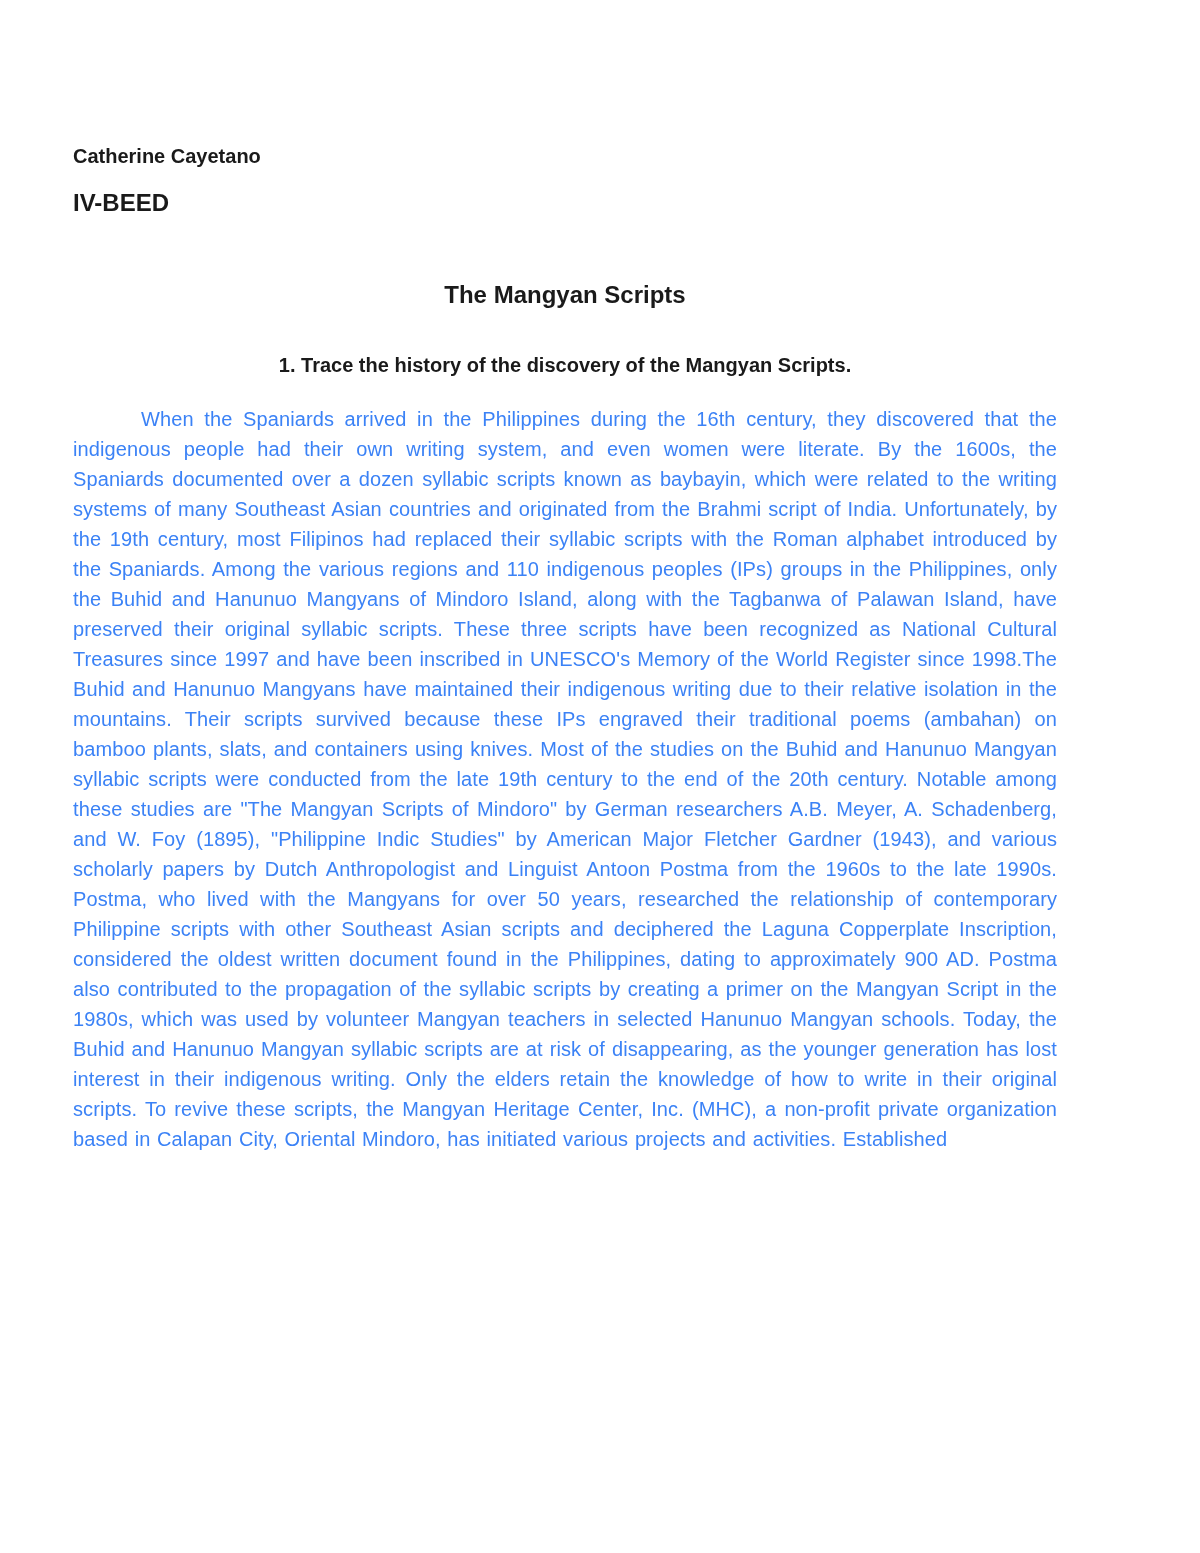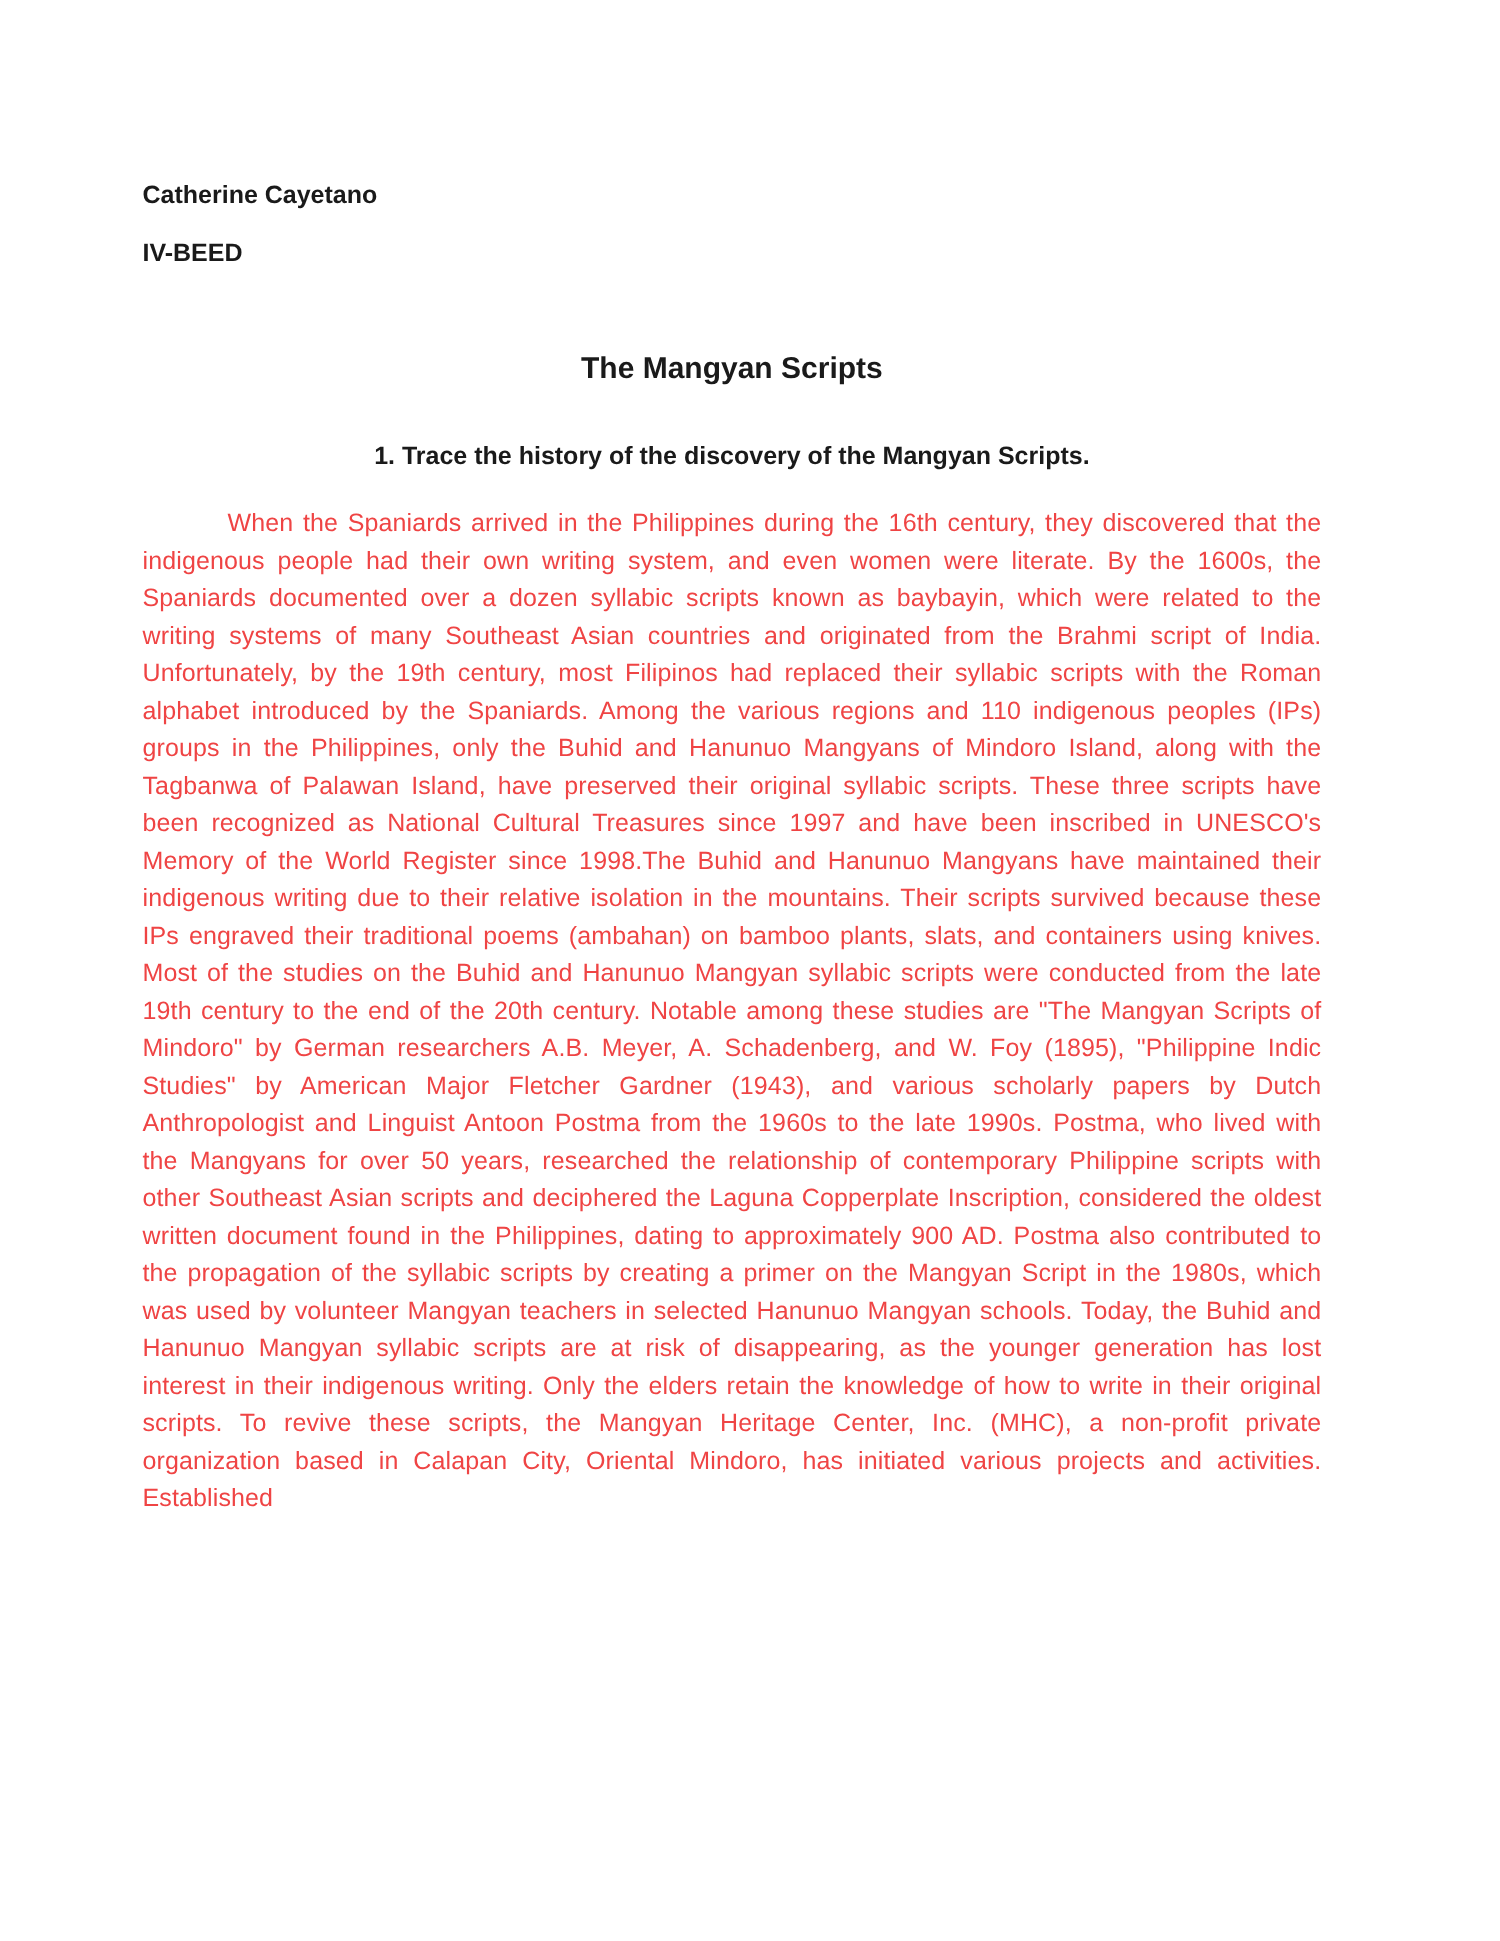--- a/index.html
+++ b/index.html
@@ -11,32 +11,32 @@
     width: 1200px;
     height: 1553px;
     font-family: "Liberation Sans", sans-serif;
     color: #1a1a1a;
     overflow: hidden;
   }
   .page {
     box-sizing: border-box;
     width: 1200px;
     height: 1553px;
-    padding: 141px 143px 0 114px;
+    padding: 141px 143px 0 73px;
     background: #ffffff;
   }
   .author-line {
     margin: 0;
     font-size: 20px;
     line-height: 30px;
     font-weight: bold;
   }
   .class-line {
     margin: 17px 0 0 0;
-    font-size: 20px;
+    font-size: 24px;
     line-height: 30px;
     font-weight: bold;
   }
   .document-title {
     margin: 60px 0 0 0;
     font-size: 24px;
     line-height: 34px;
     font-weight: bold;
     text-align: center;
   }
@@ -49,21 +49,21 @@
   }
   .body-paragraph {
     margin: 24px 0 0 0;
     font-size: 20px;
     line-height: 30px;
     font-weight: normal;
     text-align: justify;
     text-indent: 68px;
     word-spacing: 1px;
     letter-spacing: 0.1px;
-    color: #ef4444;
+    color: #3b82f6;
   }
 </style>
 </head>
 <body>
 
 <div class="page">
   <p class="author-line">Catherine Cayetano</p>
 
   <p class="class-line">IV-BEED</p>
 

